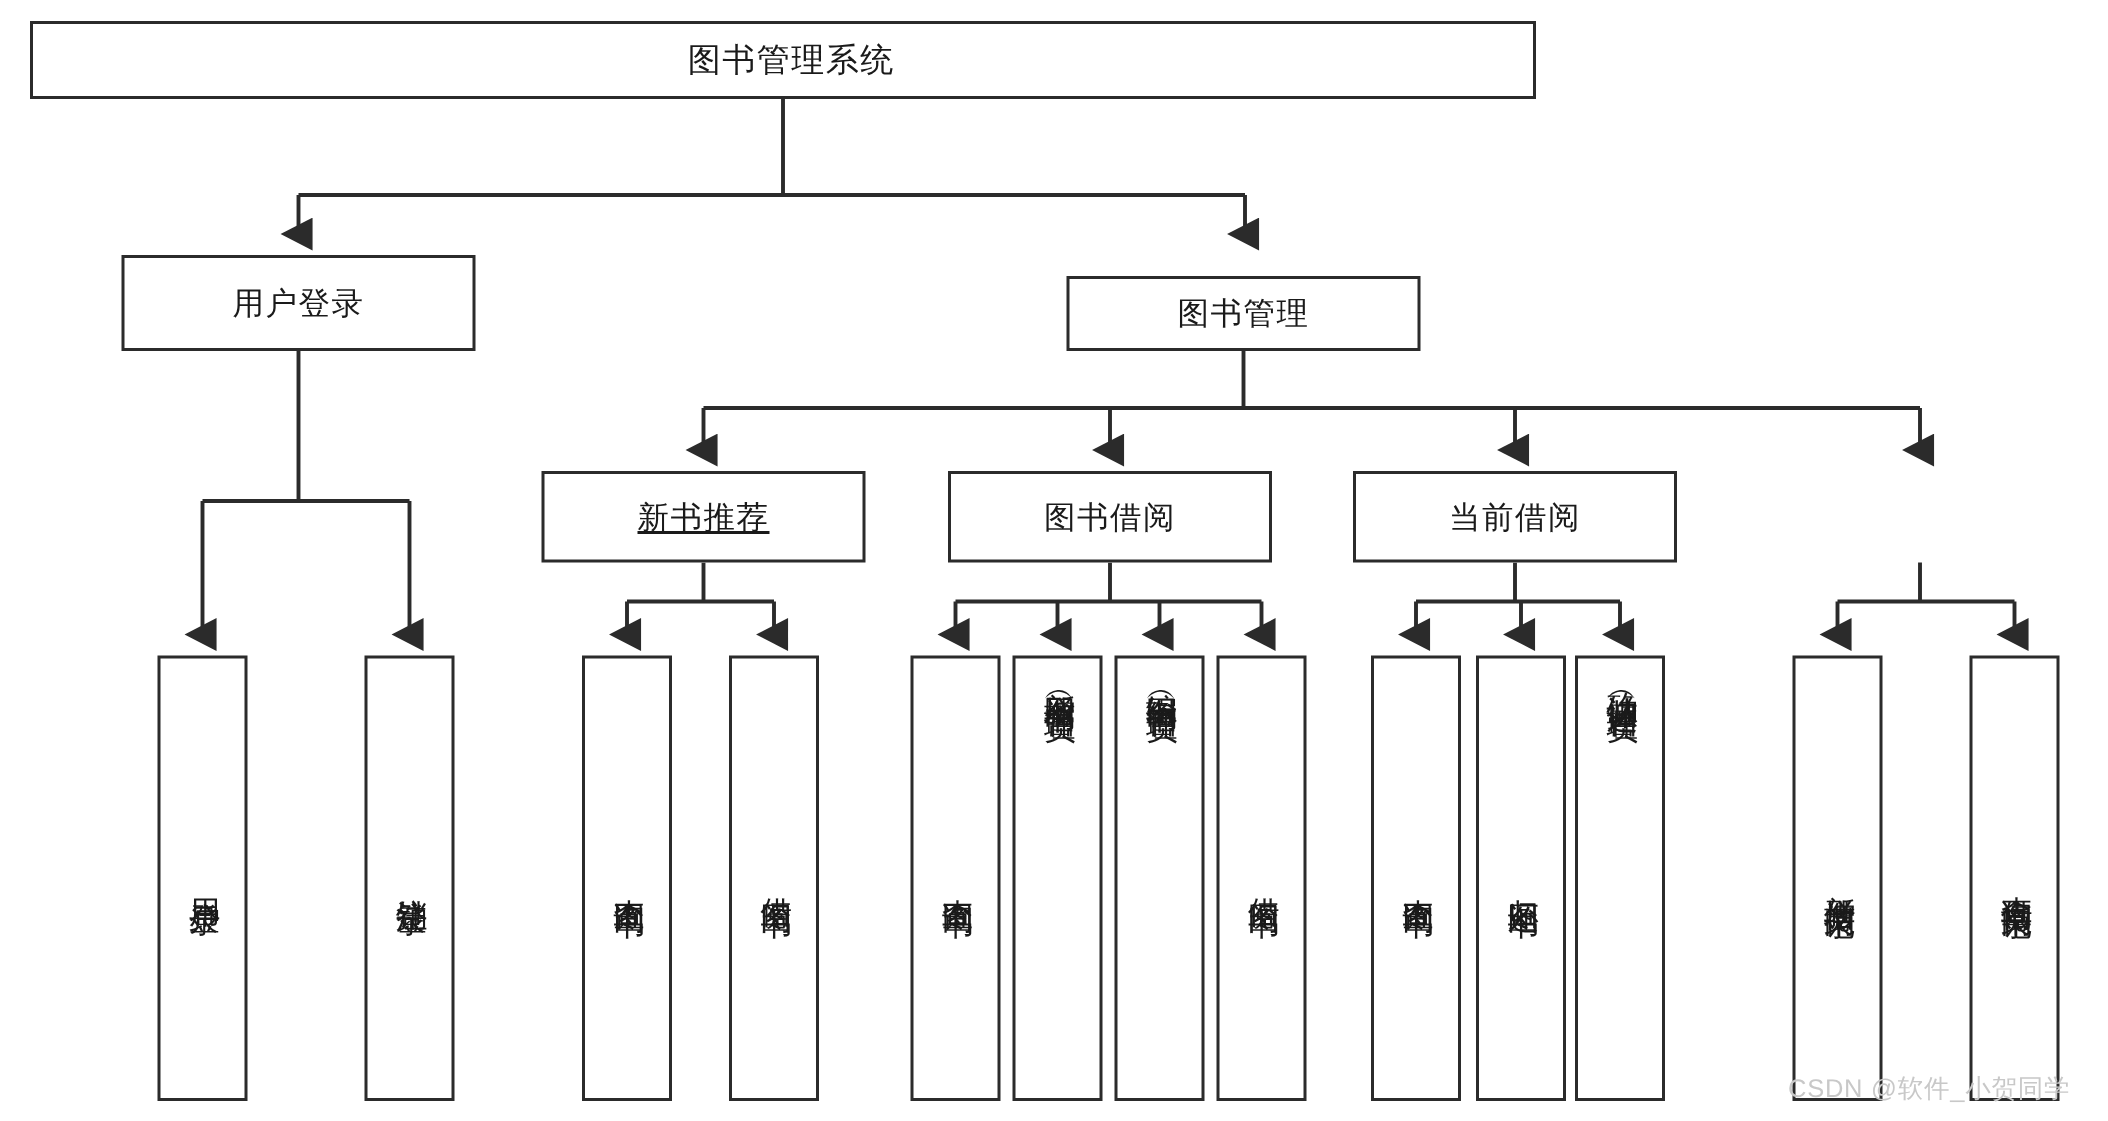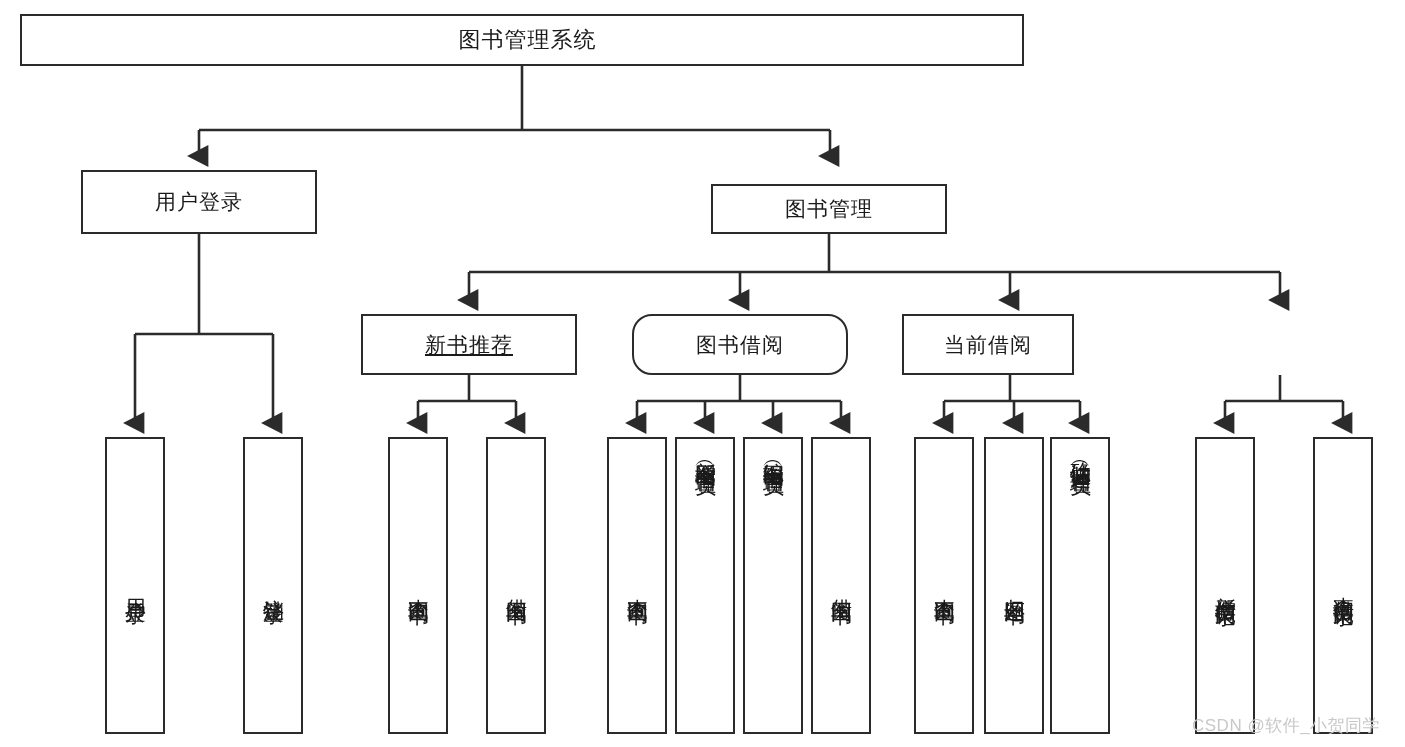--- a/index.html
+++ b/index.html
@@ -129,24 +129,24 @@
   <div class="node h" style="left:81px; top:170px; width:236px; height:64px;">
     <span>用户登录</span>
   </div>
   <div class="node h" style="left:711px; top:184px; width:236px; height:50px;">
     <span>图书管理</span>
   </div>
 
   <div class="node h" style="left:361px; top:314px; width:216px; height:61px;text-decoration:underline;">
     <span>新书推荐</span>
   </div>
-  <div class="node h" style="left:632px; top:314px; width:216px; height:61px;border-radius:20px;">
+  <div class="node h" style="left:632px; top:314px; width:216px; height:61px;">
     <span>图书借阅</span>
   </div>
-  <div class="node h" style="left:902px; top:314px; width:172px; height:61px;">
+  <div class="node h" style="left:902px; top:314px; width:216px; height:61px;">
     <span>当前借阅</span>
   </div>
 
   <div class="node v" style="left:105px; top:437px; width:60px; height:297px;">
     <span class="vtext">用户登录</span>
   </div>
   <div class="node v" style="left:243px; top:437px; width:60px; height:297px;">
     <span class="vtext">注销登录</span>
   </div>
 

